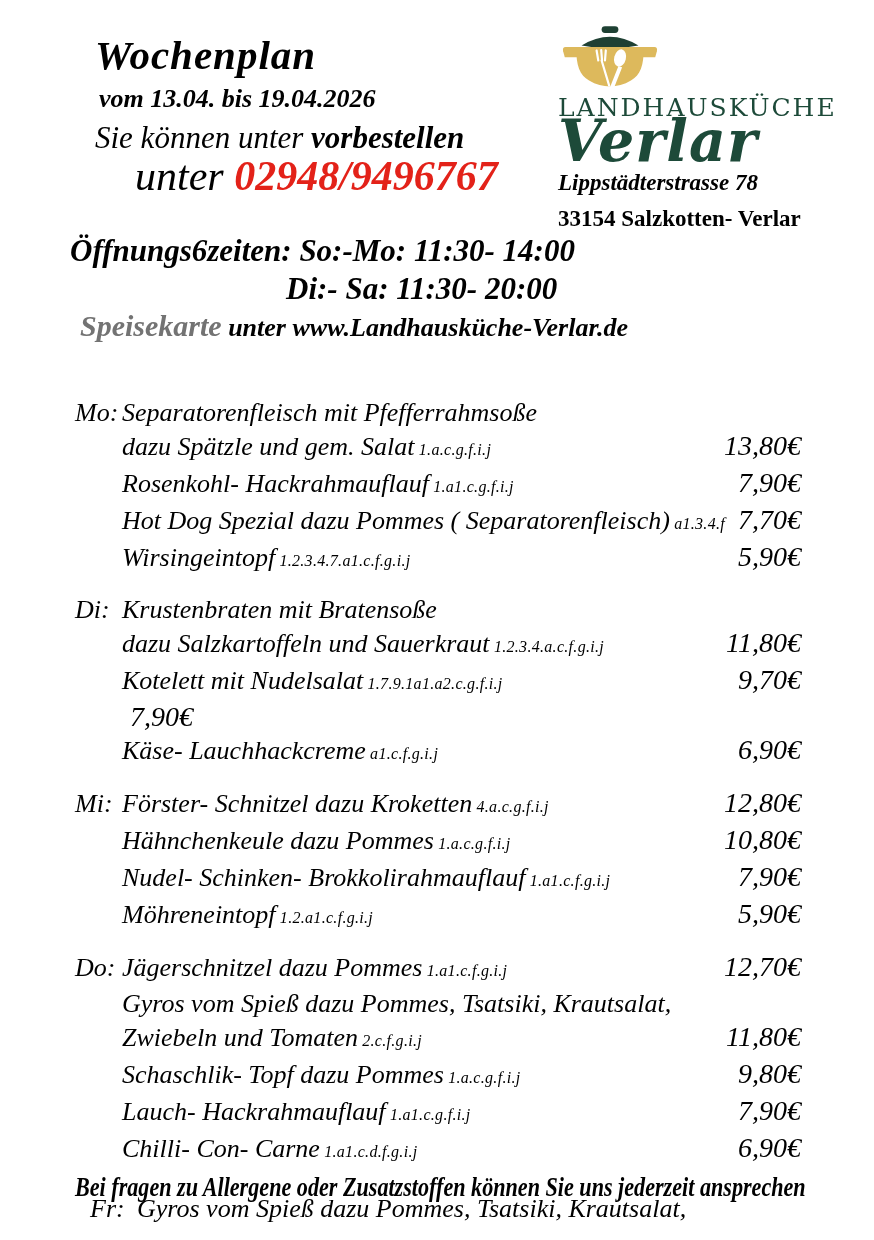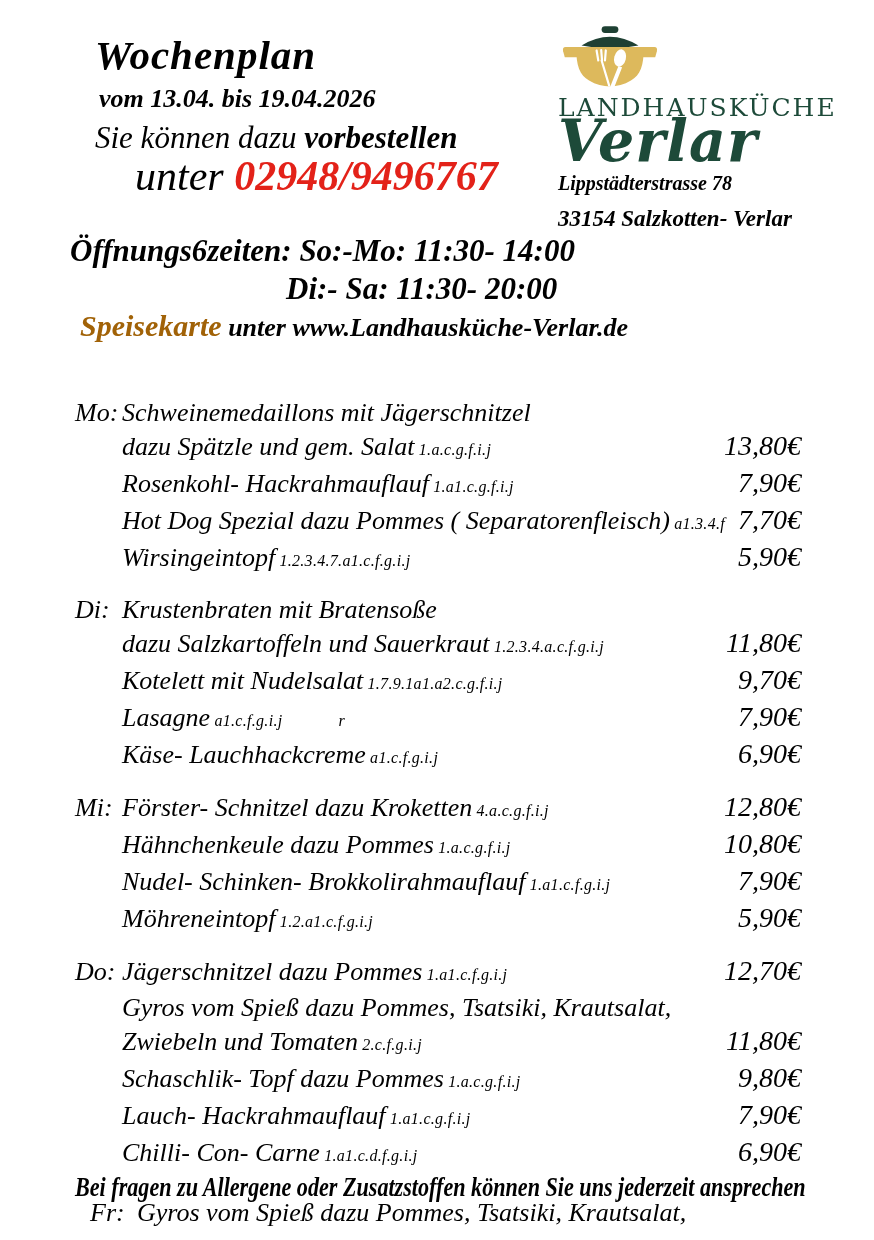--- a/index.html
+++ b/index.html
@@ -40,34 +40,34 @@
     font-family: "DejaVu Serif", serif;
     font-size: 25px; color: #1d4a39; letter-spacing: 2px;
     line-height: 28px; margin-top: 0px; white-space: nowrap;
   }
   .brand-script {
     font-family: "DejaVu Serif", serif;
     font-size: 57px; font-style: italic; font-weight: bold;
     color: #1d4a39; line-height: 46px; margin-top: -4px; letter-spacing: 1px;
   }
   .address-street {
-    font-size: 20px; font-weight: bold; font-style: italic;
+    font-size: 23px; font-weight: bold; font-style: italic;
     line-height: 26px; margin-top: 6px;
   }
   .address-city {
-    font-size: 23px; font-weight: bold; font-style: italic;
+    font-size: 23px; font-weight: bold; 
     line-height: 26px; margin-top: 10px;
   }
 
   
   .hours-block { position: absolute; left: 70px; top: 232px; }
   .hours-line1 { font-size: 31px; font-weight: bold; font-style: italic; line-height: 38px; }
   .hours-line2 { font-size: 31px; font-weight: bold; font-style: italic; line-height: 38px; margin-left: 216px; }
   .menu-link-line { font-size: 26px; font-weight: bold; font-style: italic; line-height: 36px; margin-left: 10px; }
-  .speisekarte { color: #a16207; font-size: 30px; }
+  .speisekarte { color: #737373; font-size: 30px; }
 
   
   .menu { position: absolute; left: 75px; top: 396px; width: 726px; }
   .day-block { margin-bottom: 16px; }
   .day-block:last-child { margin-top: 24px; padding-left: 15px; }
   .menu-row {
     display: flex; align-items: baseline;
     font-size: 26px; font-style: italic; line-height: 33px; white-space: nowrap;
   }
   .day-col { flex: none; width: 47px; }
@@ -84,21 +84,21 @@
   }
 </style>
 </head>
 <body>
 
 <div class="page">
 
   <div class="title-block">
     <div class="main-title">Wochenplan</div>
     <div class="date-range">vom 13.04. bis 19.04.2026</div>
-    <div class="preorder-line"><span>Sie können dazu </span><span class="bold">vorbestellen</span></div>
+    <div class="preorder-line"><span>Sie können unter </span><span class="bold">vorbestellen</span></div>
     <div class="phone-line"><span>unter </span><span class="phone-number">02948/9496767</span></div>
   </div>
 
   <div class="logo-block">
     <div class="pot-wrap">
       <svg width="104" height="72" viewBox="0 0 120 86">
         <rect x="50" y="5" width="20" height="8" rx="4" fill="#1e4033"></rect>
         <path d="M26 28 Q60 7 94 28 Q60 35 26 28 Z" fill="#1e4033"></path>
         <path d="M7 30 q-4 0 -3 5 l2 7 h19 v-12 z" fill="#ddb95c"></path>
         <path d="M113 30 q4 0 3 5 l-2 7 h-19 v-12 z" fill="#ddb95c"></path>
@@ -124,21 +124,21 @@
   <div class="hours-block">
     <div class="hours-line1">Öffnungs6zeiten: So:-Mo: 11:30- 14:00</div>
     <div class="hours-line2">Di:- Sa: 11:30- 20:00</div>
     <div class="menu-link-line"><span class="speisekarte">Speisekarte</span><span> unter www.Landhausküche-Verlar.de</span></div>
   </div>
 
   <div class="menu">
       <div class="day-block">
         <div class="menu-row">
           <span class="day-col">Mo:</span>
-          <span class="dish">Schweinemedaillons mit Jägerschnitzel</span>
+          <span class="dish">Separatorenfleisch mit Pfefferrahmsoße</span>
           <span class="price"></span>
         </div>
         <div class="menu-row">
           <span class="day-col"></span>
           <span class="dish">dazu Spätzle und gem. Salat<span class="allergens"> 1.a.c.g.f.i.j</span></span>
           <span class="price">13,80€</span>
         </div>
         <div class="menu-row">
           <span class="day-col"></span>
           <span class="dish">Rosenkohl- Hackrahmauflauf<span class="allergens"> 1.a1.c.g.f.i.j</span></span>
@@ -166,21 +166,20 @@
           <span class="dish">dazu Salzkartoffeln und Sauerkraut<span class="allergens"> 1.2.3.4.a.c.f.g.i.j</span></span>
           <span class="price">11,80€</span>
         </div>
         <div class="menu-row">
           <span class="day-col"></span>
           <span class="dish">Kotelett mit Nudelsalat<span class="allergens"> 1.7.9.1a1.a2.c.g.f.i.j</span></span>
           <span class="price">9,70€</span>
         </div>
         <div class="menu-row">
           <span class="day-col"></span>
-          <span class="dish">Lasagne<span class="allergens"> a1.c.f.g.i.j</span><span class="suffix">r</span></span>
           <span class="price">7,90€</span>
         </div>
         <div class="menu-row">
           <span class="day-col"></span>
           <span class="dish">Käse- Lauchhackcreme<span class="allergens"> a1.c.f.g.i.j</span></span>
           <span class="price">6,90€</span>
         </div>
       </div>
       <div class="day-block">
         <div class="menu-row">

